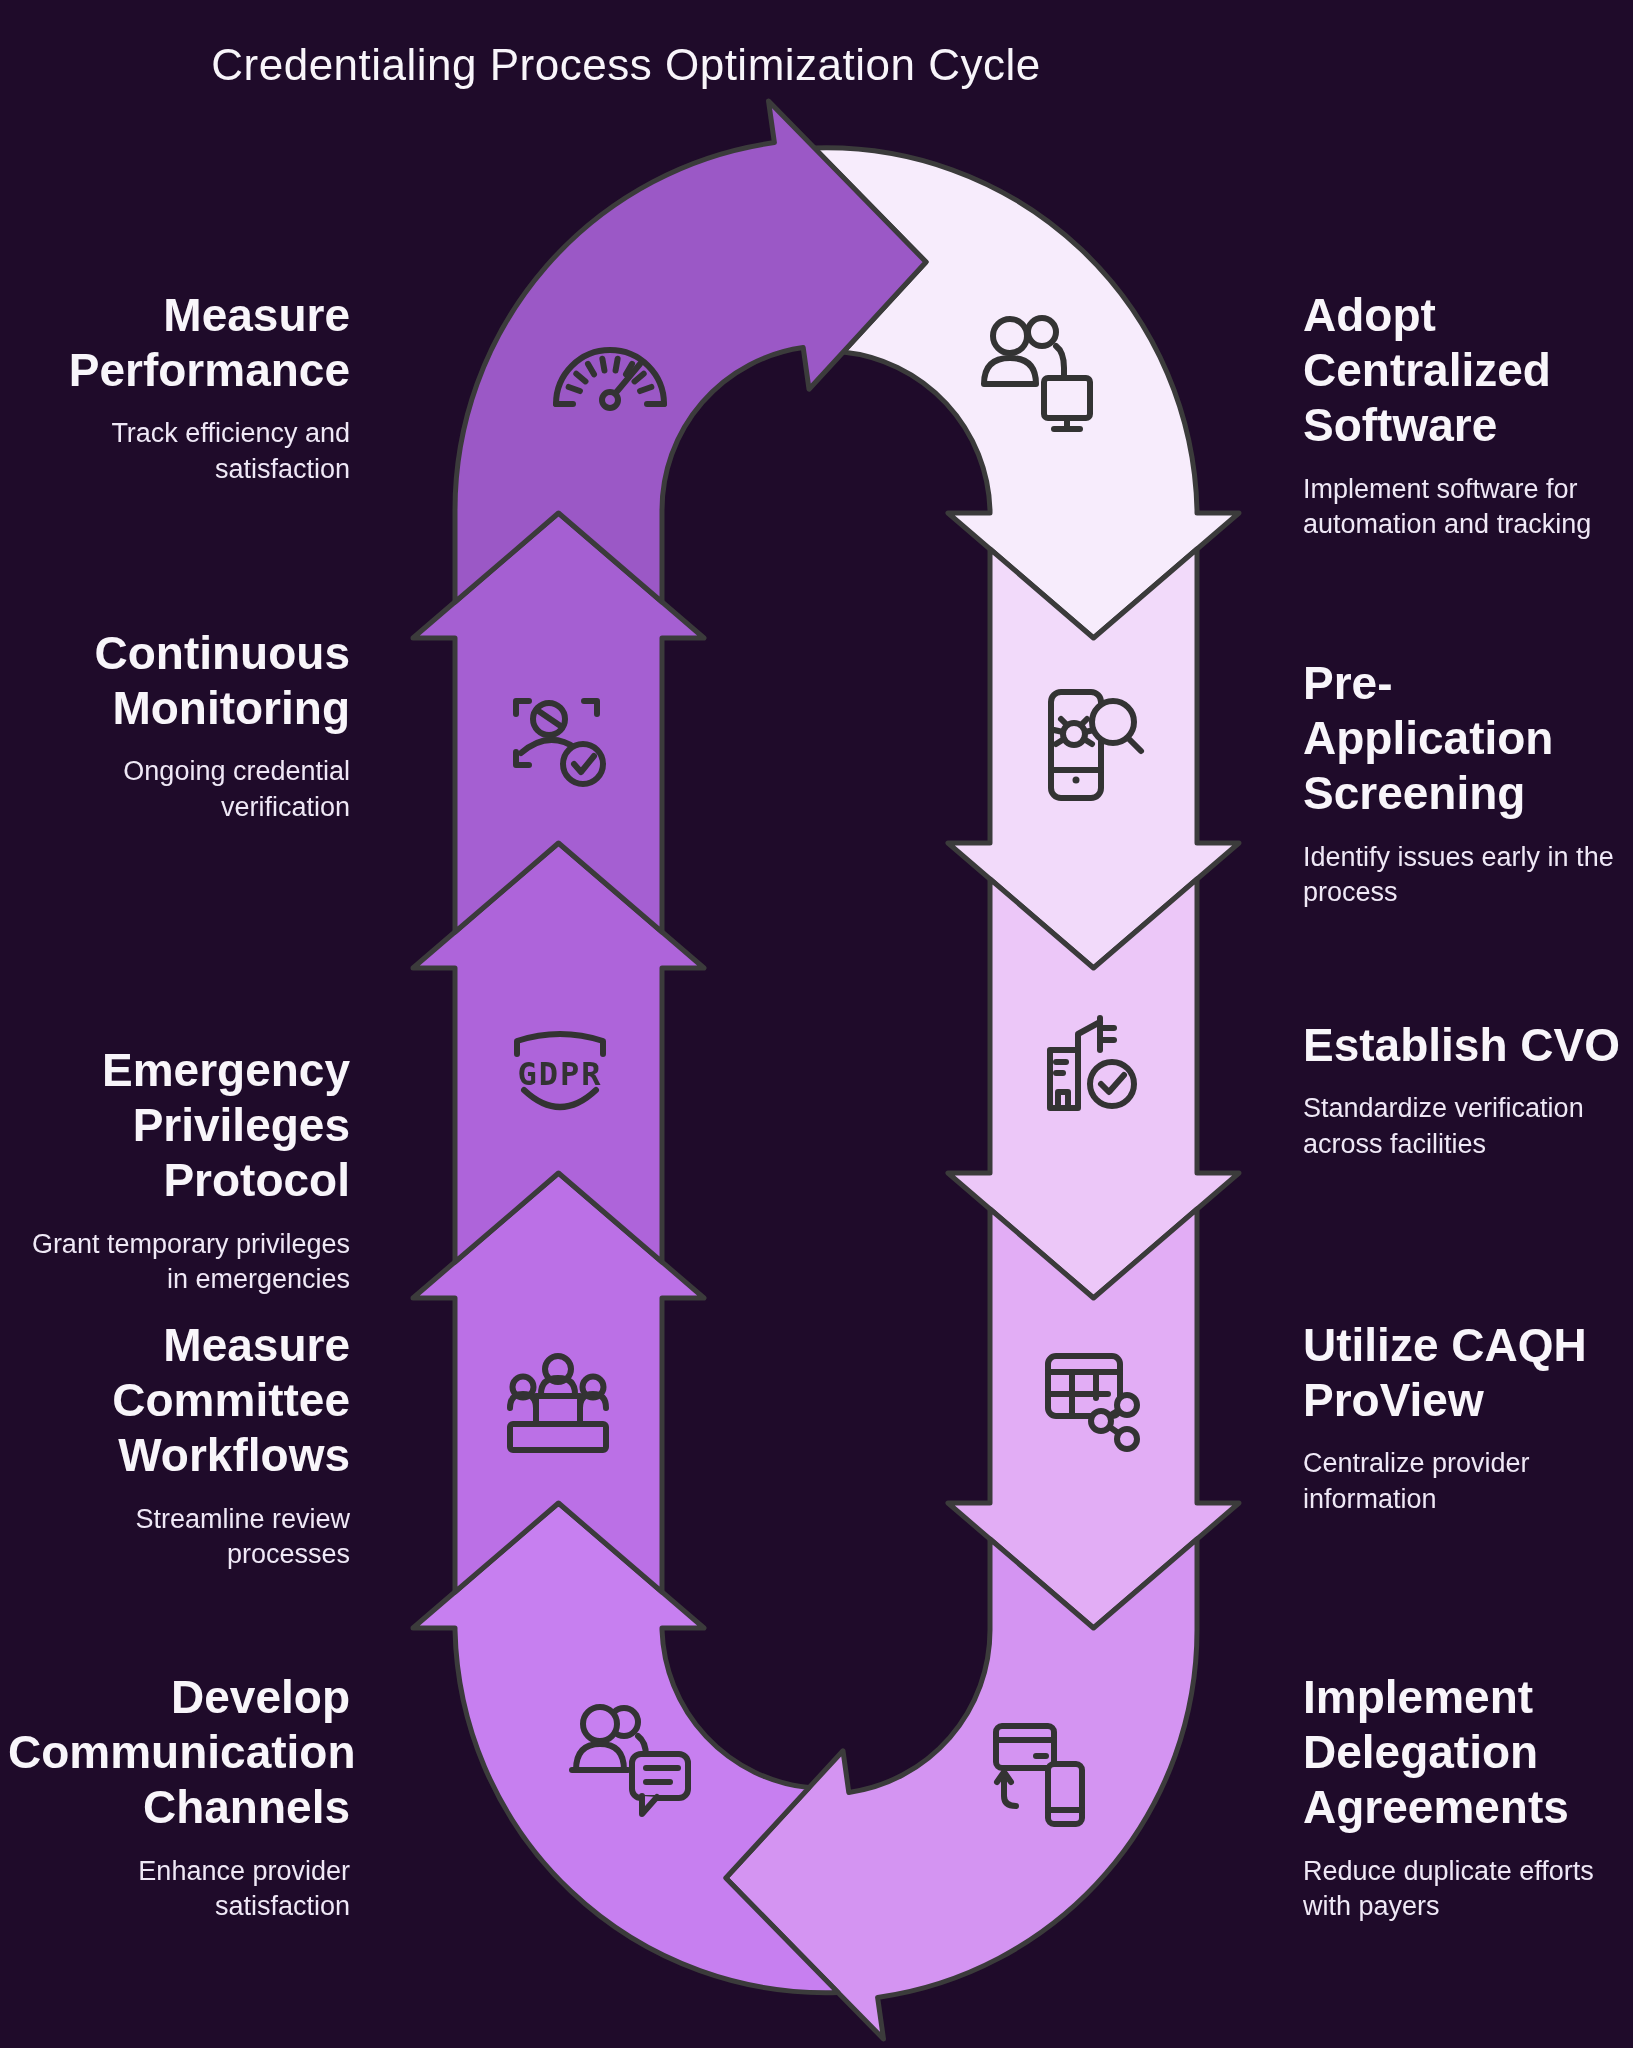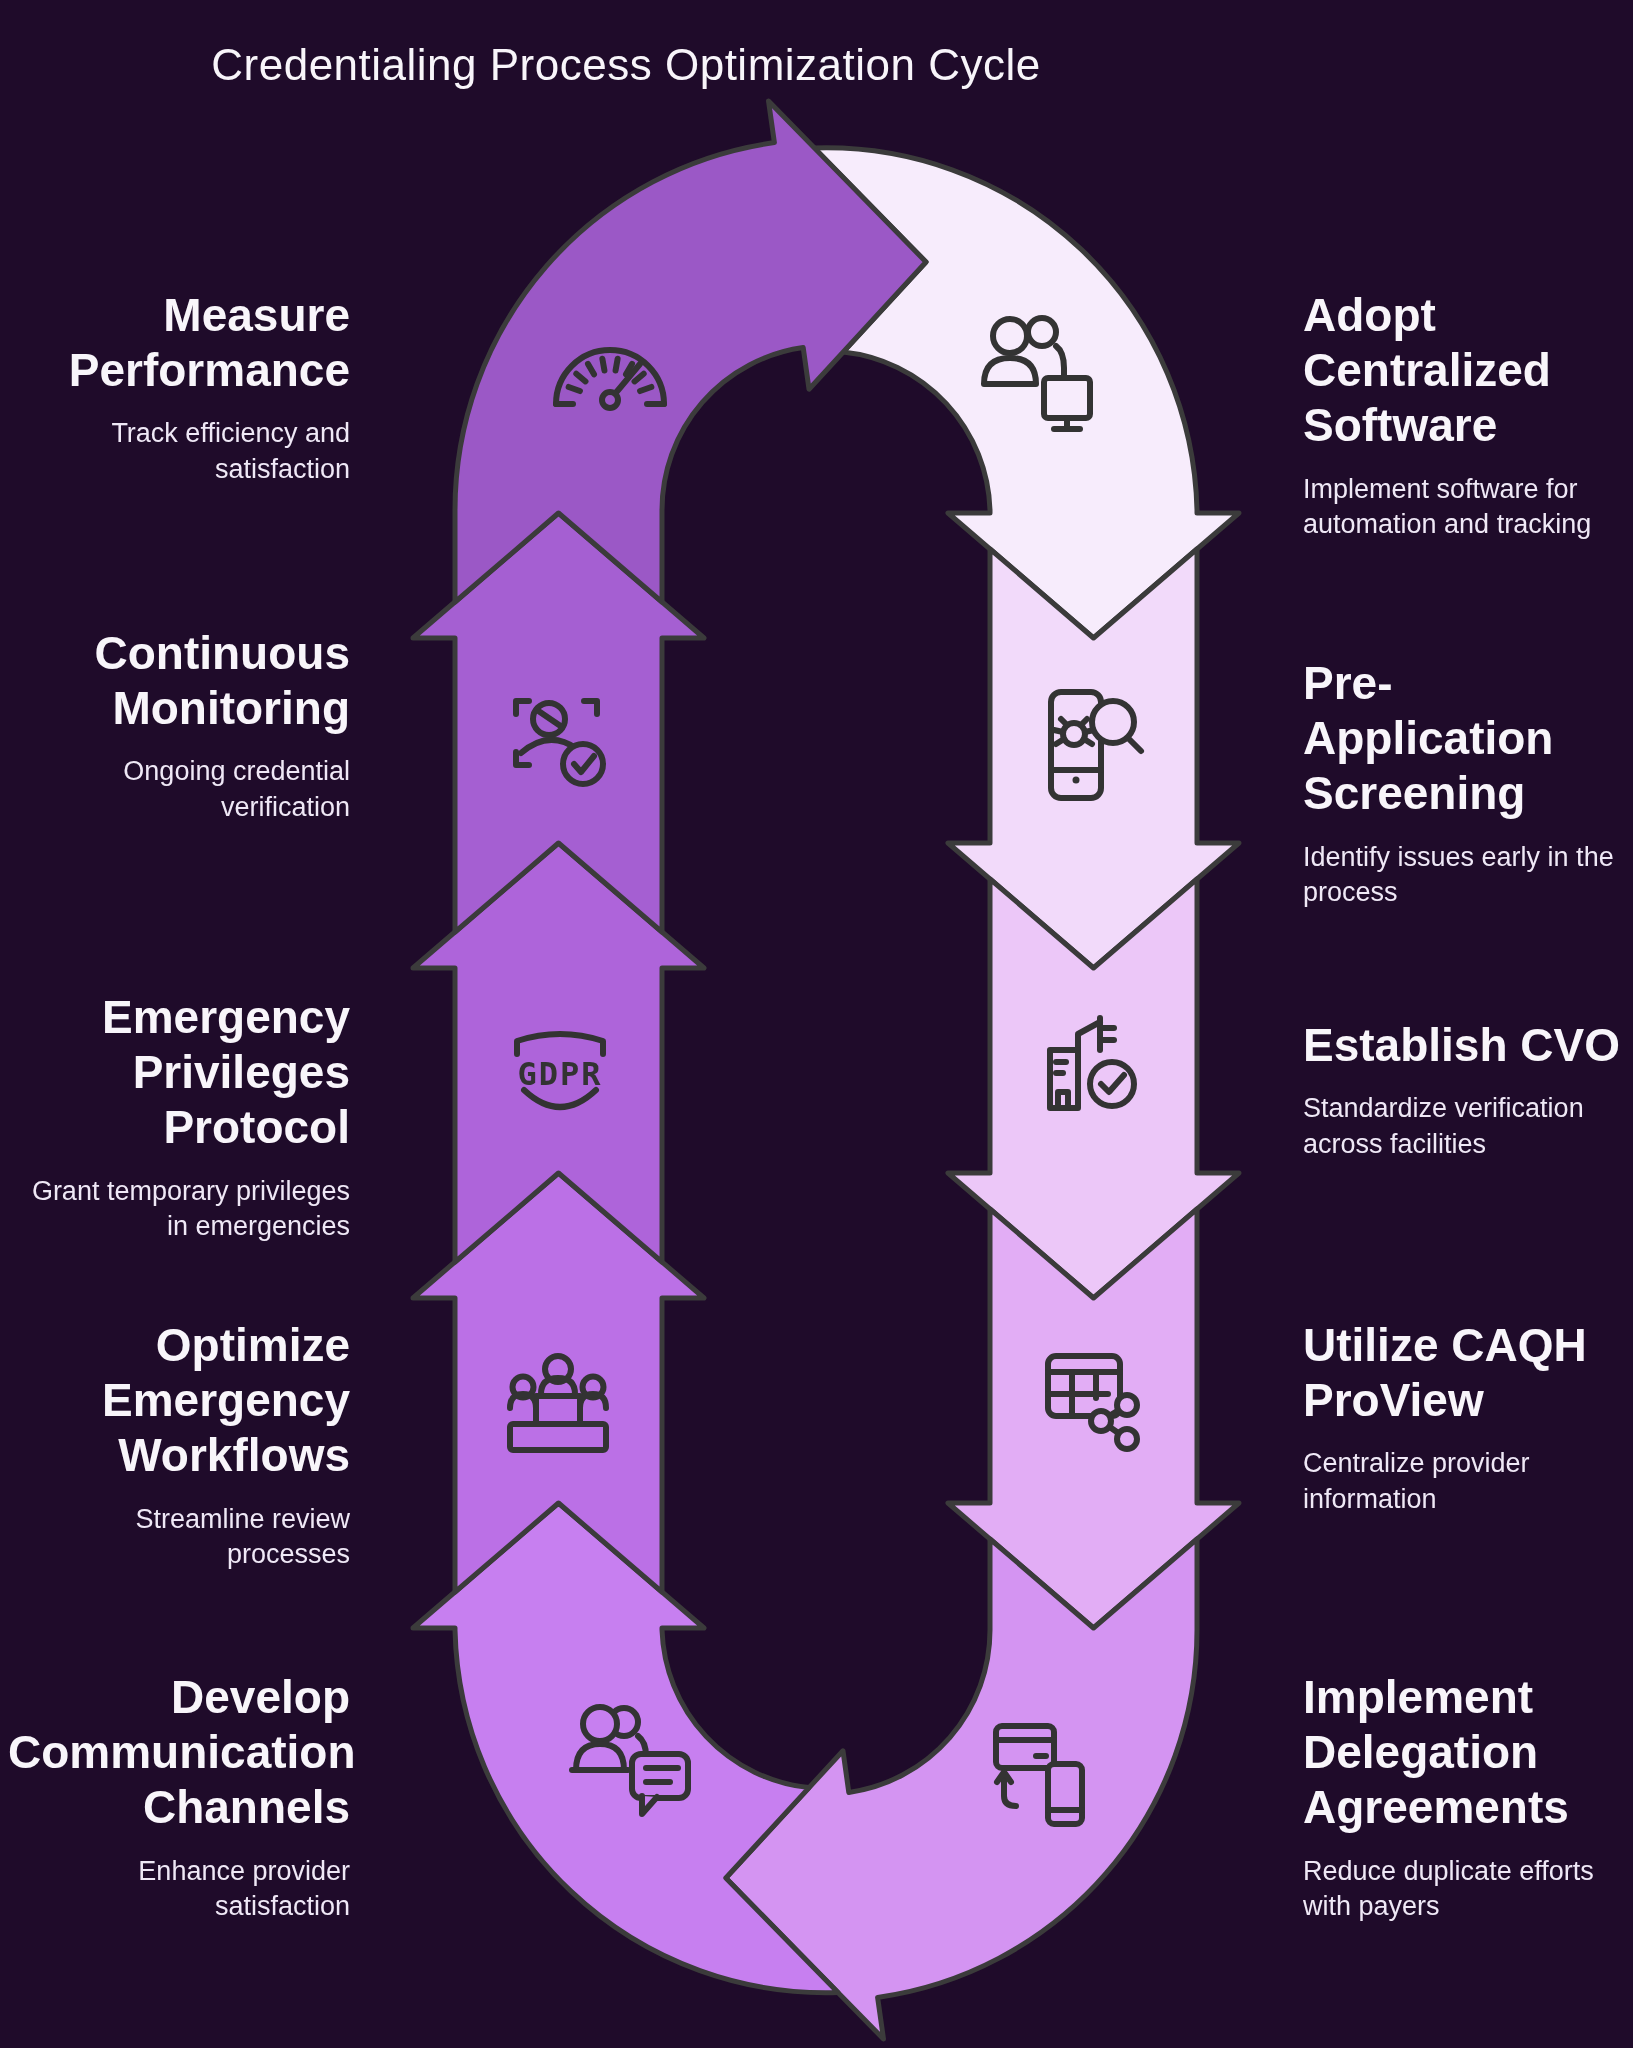--- a/index.html
+++ b/index.html
@@ -208,26 +208,26 @@
   </div>
 
   <div class="step-text side-left" style="top:1670px">
     <h2>Develop
 Communication
 Channels</h2>
     <p>Enhance provider
 satisfaction</p>
   </div>
   <div class="step-text side-left" style="top:1318px">
-    <h2>Optimize Emergency
+    <h2>Measure Committee
 Workflows</h2>
     <p>Streamline review
 processes</p>
   </div>
-  <div class="step-text side-left" style="top:990px">
+  <div class="step-text side-left" style="top:1043px">
     <h2>Emergency
 Privileges Protocol</h2>
     <p>Grant temporary privileges
 in emergencies</p>
   </div>
   <div class="step-text side-left" style="top:626px">
     <h2>Continuous
 Monitoring</h2>
     <p>Ongoing credential
 verification</p>

